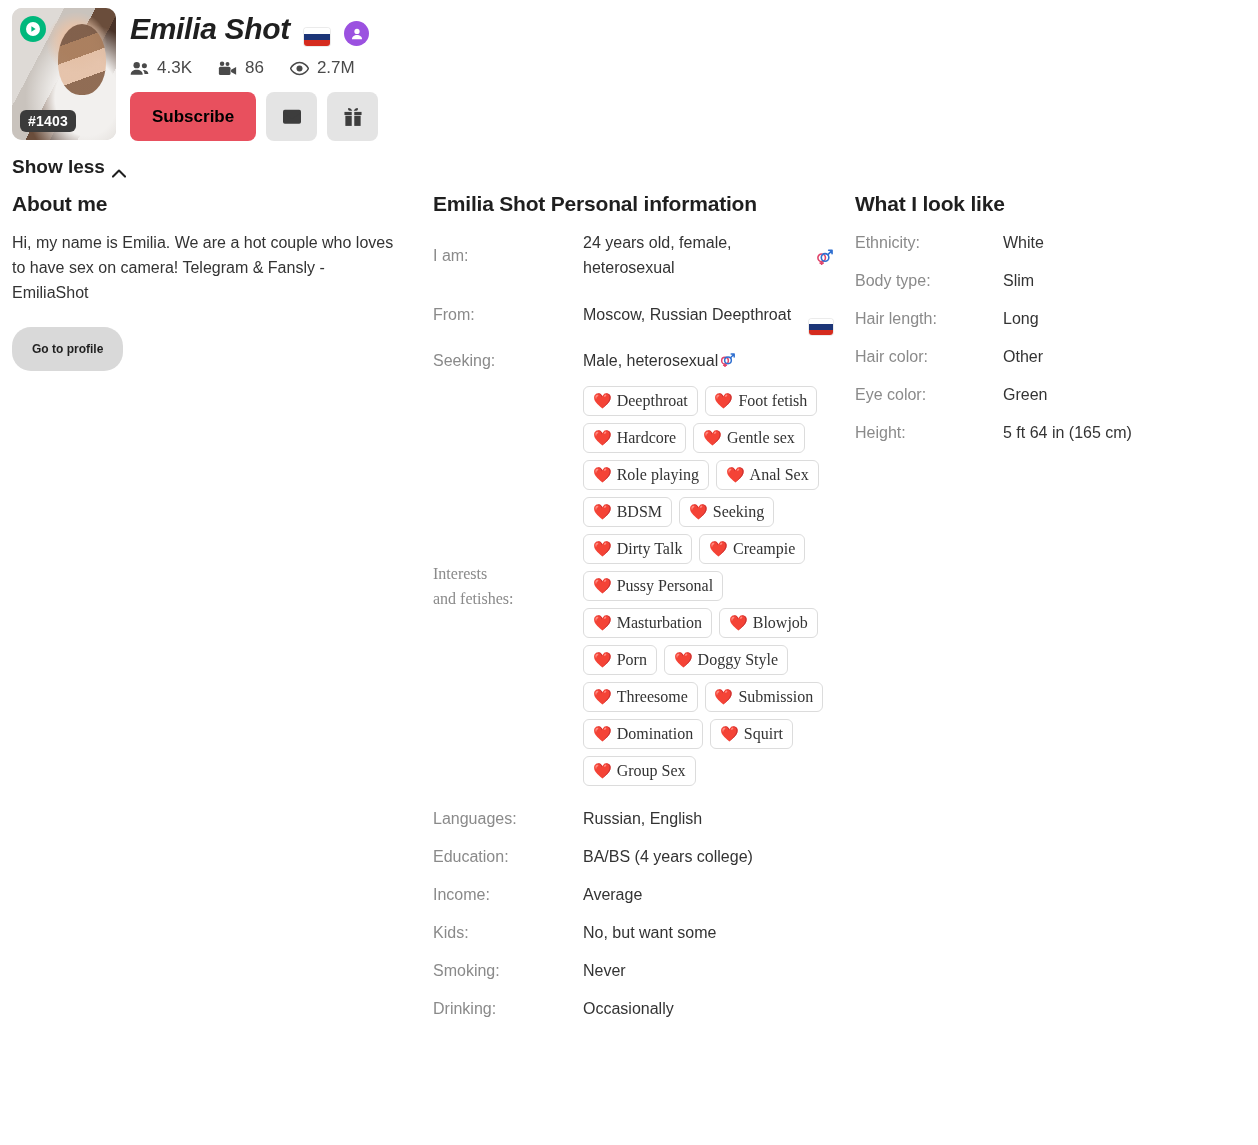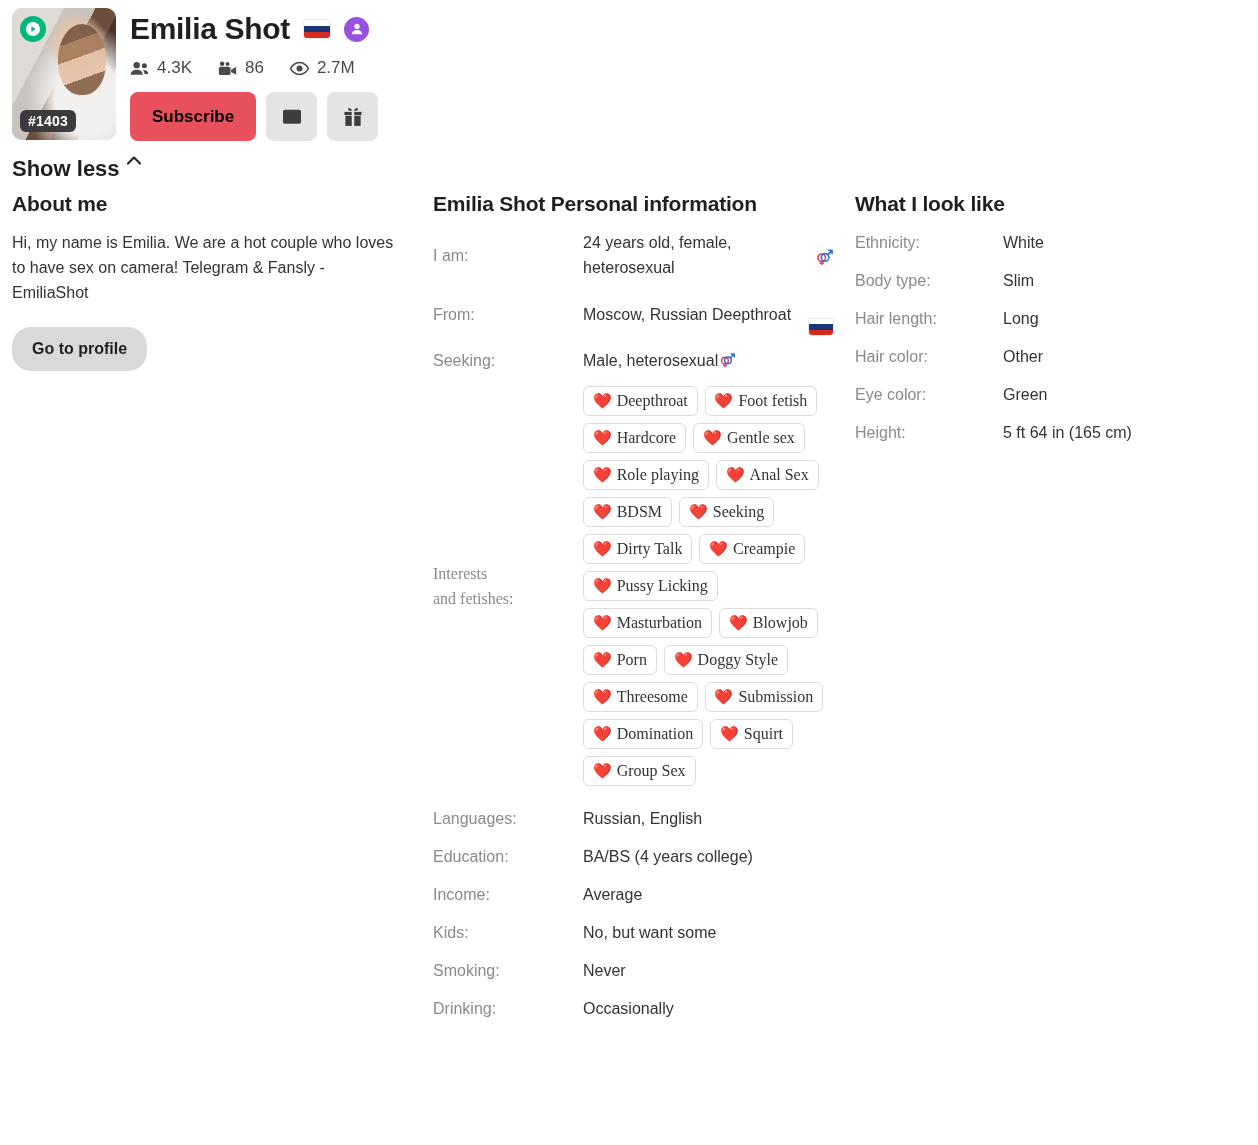--- a/index.html
+++ b/index.html
@@ -52,21 +52,21 @@
   .live-badge svg { display: block; }
   .rank-badge {
     position: absolute; left: 8px; bottom: 8px;
     background: #3b3b3b; color: #ffffff;
     font-size: 14px; font-weight: 700;
     padding: 3px 8px; border-radius: 6px;
     letter-spacing: .2px;
   }
 
   .head-right { margin-left: 14px; padding-top: 4px; }
-  .name-row { display: flex; align-items: center; gap: 14px; }
+  .name-row { display: flex; align-items: flex-end; gap: 14px; font-style: italic; }
   .profile-name { font-size: 30px; font-weight: 700; color: #1f1f1f; letter-spacing: -.3px; }
   .flag-icon { display: inline-block; width: 26px; height: 18px; border-radius: 3px; overflow: hidden; box-shadow: 0 0 0 1px rgba(0,0,0,.08); }
   .flag-icon i { display: block; height: 33.34%; }
   .flag-w { background: #ffffff; }
   .flag-b { background: #1c3578; }
   .flag-r { background: #d52b1e; }
   .verified-badge {
     width: 25px; height: 25px; border-radius: 50%;
     background: #9b51e0;
     display: flex; align-items: center; justify-content: center;
@@ -88,41 +88,41 @@
   .icon-btn {
     width: 51px; height: 49px; border-radius: 8px;
     background: #e4e4e4; border: none;
     display: flex; align-items: center; justify-content: center;
     cursor: pointer;
   }
   .icon-btn svg { display: block; fill: #3d3d3d; }
 
   .show-less {
     position: absolute; left: 12px; top: 156px;
-    display: flex; align-items: flex-start; gap: 7px;
-    font-size: 22px; font-weight: 700; color: #1f1f1f;
+    display: flex; align-items: flex-end; gap: 7px;
+    font-size: 19px; font-weight: 700; color: #1f1f1f;
     cursor: pointer;
   }
   .chev { display: block; }
 
   
   .columns { position: absolute; left: 0; top: 192px; width: 1258px; }
   .col { position: absolute; top: 0; }
   .col-about { left: 12px; width: 400px; }
   .col-personal { left: 433px; width: 400px; }
   .col-looks { left: 855px; width: 380px; }
 
   .section-title { font-size: 21px; font-weight: 700; color: #1f1f1f; margin: 0 0 14px 0; letter-spacing: -.2px; }
 
   .about-text { font-size: 16px; line-height: 25px; color: #333333; width: 392px; margin: 0; }
 
   .profile-btn {
     margin-top: 22px;
     background: #d9d9d9; border: none; border-radius: 19px;
-    font-size: 16px; font-weight: 700; color: #1f1f1f;
+    font-size: 12px; font-weight: 700; color: #1f1f1f;
     padding: 0 20px; height: 44px; line-height: 44px;
     cursor: pointer;
   }
 
   
   .info-table { width: 100%; }
   .info-row { display: flex; align-items: center; margin-bottom: 13px; }
   .info-label { flex: 0 0 150px; font-size: 16px; color: #8a8a8a; line-height: 25px; }
   .info-value { flex: 1 1 auto; font-size: 16px; color: #333333; line-height: 25px; max-width: 215px; }
   .info-extra { flex: 0 0 40px; display: flex; justify-content: flex-end; padding-top: 2px; }
@@ -331,21 +331,21 @@
               <div class="tag">
                 <span class="heart">❤️</span>
                 <span>Dirty Talk</span>
               </div>
               <div class="tag">
                 <span class="heart">❤️</span>
                 <span>Creampie</span>
               </div>
               <div class="tag">
                 <span class="heart">❤️</span>
-                <span>Pussy Licking</span>
+                <span>Pussy Personal</span>
               </div>
               <div class="tag">
                 <span class="heart">❤️</span>
                 <span>Masturbation</span>
               </div>
               <div class="tag">
                 <span class="heart">❤️</span>
                 <span>Blowjob</span>
               </div>
               <div class="tag">

